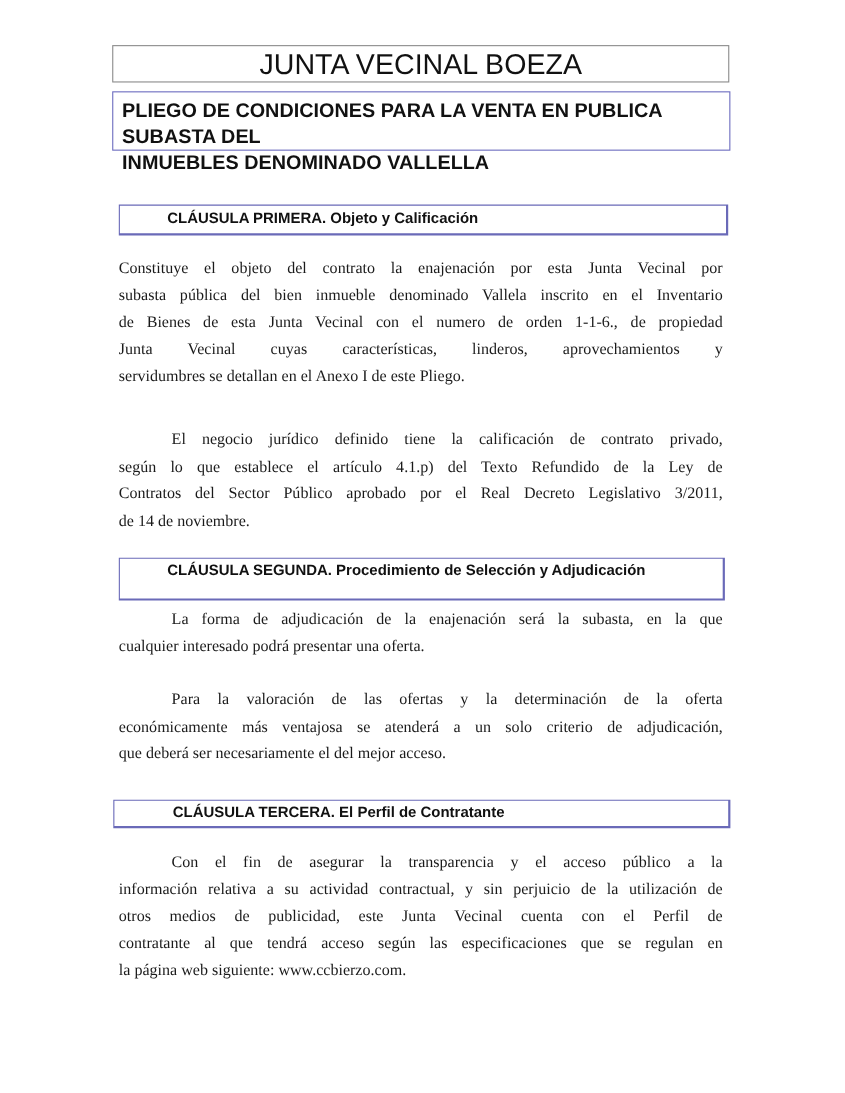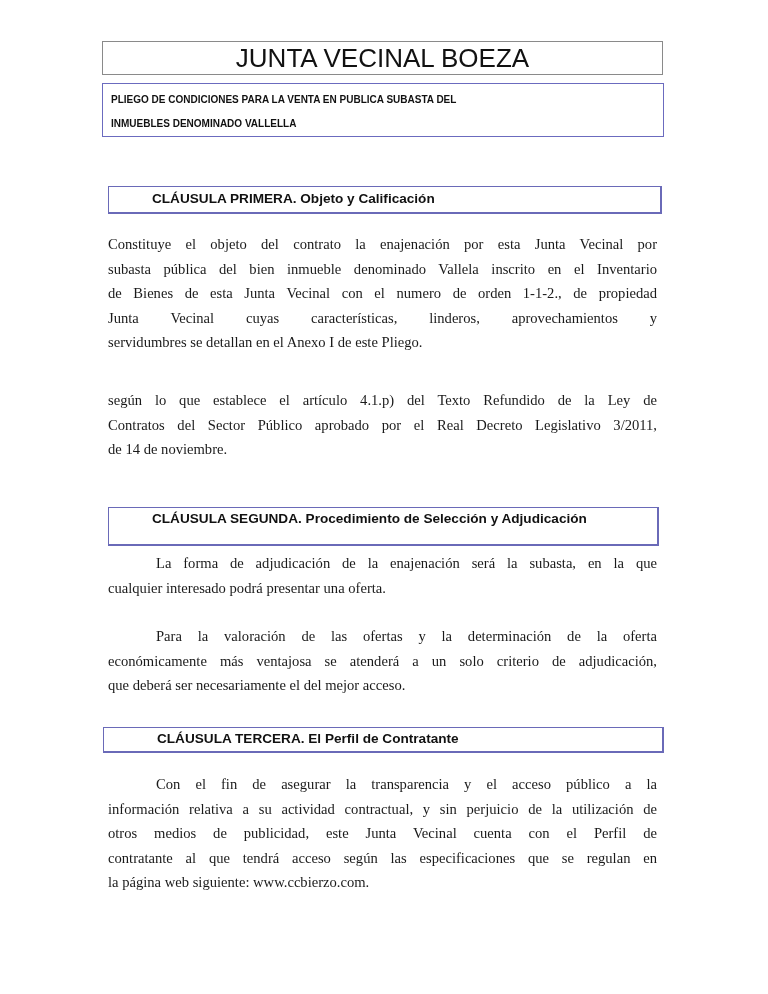--- a/index.html
+++ b/index.html
@@ -31,21 +31,21 @@
     .subtitle-box {
       position: absolute;
       left: 102px;
       top: 83px;
       width: 562px;
       height: 54px;
       border: 1.5px solid #6b6bbf;
       box-sizing: border-box;
       padding: 4px 0 0 8px;
       font-weight: bold;
-      font-size: 10px;
+      font-size: 18px;
       line-height: 24px;
       color: #111;
     }
     .clause-box {
       position: absolute;
       border: 1.5px solid #6a6ab8;
       border-right-width: 2px;
       border-bottom-width: 2px;
       box-sizing: border-box;
       font-weight: bold;
@@ -91,26 +91,27 @@
   <span>INMUEBLES DENOMINADO VALLELLA</span>
 </div>
 
 <div class="clause-box" style="left:108px; top:186px; width:554px; height:28px; line-height:24px;">
   <span>CLÁUSULA PRIMERA. Objeto y Calificación</span>
 </div>
 
 <div class="para" style="top:232px;">
   <span class="justify-line">Constituye el objeto del contrato la enajenación por esta Junta Vecinal por</span>
   <span class="justify-line">subasta pública del bien inmueble denominado Vallela inscrito en el Inventario</span>
-  <span class="justify-line">de Bienes de esta Junta Vecinal con el numero de orden 1-1-2.,  de propiedad</span>
+  <span class="justify-line">de Bienes de esta Junta Vecinal con el numero de orden 1-1-6.,  de propiedad</span>
   <span class="justify-line">Junta Vecinal cuyas características, linderos, aprovechamientos y</span>
   <span class="last-line">servidumbres se detallan en el Anexo I de este Pliego.</span>
 </div>
 
 <div class="para" style="top:388px;">
+  <span class="justify-line"><span class="indent"></span><span>El negocio jurídico definido tiene la calificación de contrato privado,</span></span>
   <span class="justify-line">según lo que establece el artículo 4.1.p) del Texto Refundido de la Ley de</span>
   <span class="justify-line">Contratos del Sector Público aprobado por el Real Decreto Legislativo 3/2011,</span>
   <span class="last-line">de 14 de noviembre.</span>
 </div>
 
 <div class="clause-box" style="left:108px; top:507px; width:551px; height:39px; line-height:21px;">
   <span>CLÁUSULA SEGUNDA. Procedimiento de Selección y Adjudicación</span>
 </div>
 
 <div class="para" style="top:551px;">

